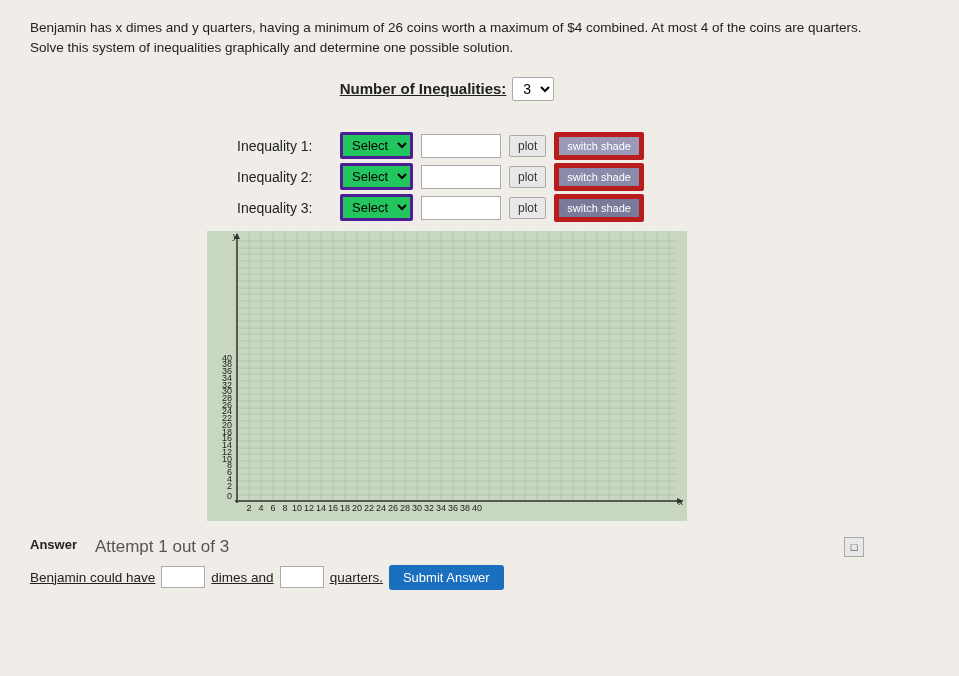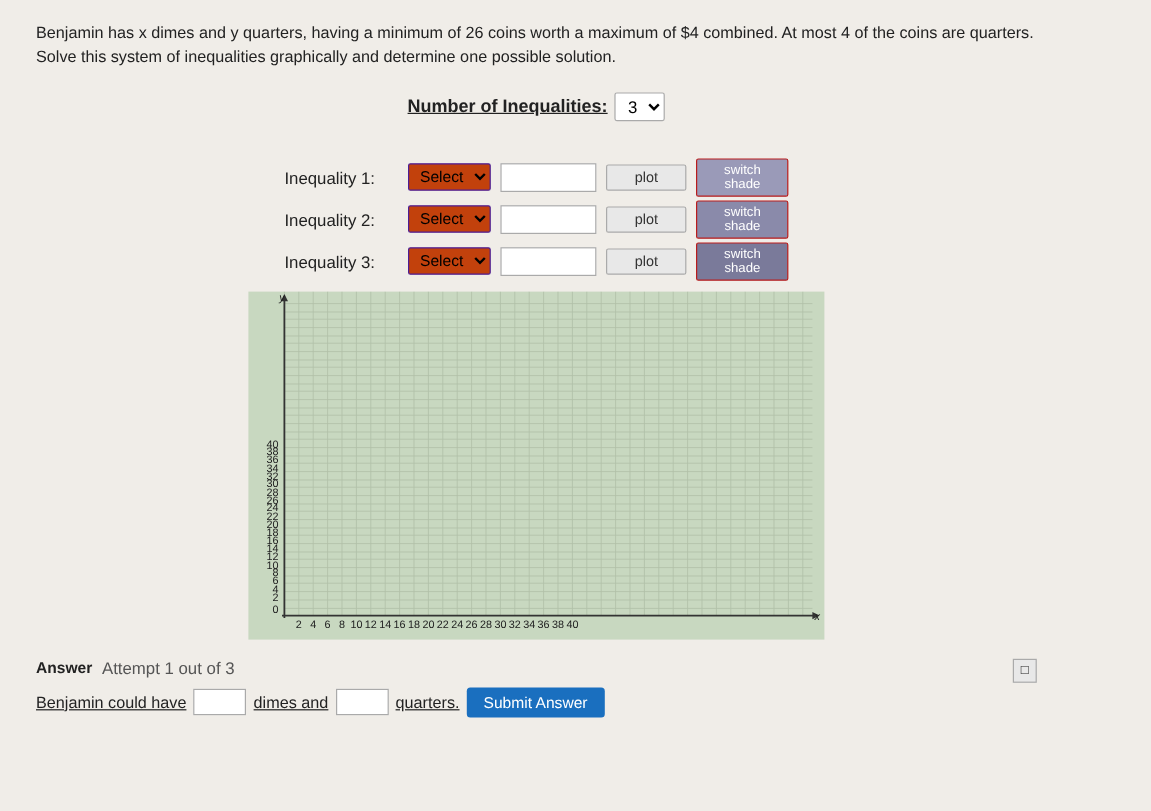--- a/index.html
+++ b/index.html
@@ -53,46 +53,46 @@
       gap: 8px;
       margin-bottom: 3px;
       width: 420px;
     }
     .ineq-label {
       font-size: 14px;
       min-width: 95px;
     }
     .ineq-select {
       font-size: 13px;
-      border: 1px solid #4c1d95;
-      background: #c2410c;
+      border: 3px solid #4c1d95;
+      background: #22c55e;
       padding: 2px 5px;
       border-radius: 2px;
       cursor: pointer;
     }
     .ineq-input {
       width: 80px;
       height: 24px;
       border: 1px solid #aaa;
       background: #fff;
       font-size: 13px;
       padding: 2px 5px;
     }
     .btn-plot {
       background: #e8e8e8;
       border: 1px solid #aaa;
-      padding: 3px 23px;
+      padding: 3px 8px;
       font-size: 12px;
       border-radius: 2px;
       cursor: pointer;
       color: #333;
     }
     .btn-shade {
       background: #7a7a9a;
-      border: 1px solid #b91c1c;
+      border: 5px solid #b91c1c;
       padding: 3px 8px;
       font-size: 11px;
       border-radius: 2px;
       cursor: pointer;
       color: #fff;
     }
     .btn-shade-1 { background: #9a9ab8; }
     .btn-shade-2 { background: #8a8aaa; }
     .btn-shade-3 { background: #7a7a9a; }
 
@@ -118,22 +118,23 @@
     }
     .axis-label {
       font-size: 9px;
       fill: #222;
     }
     .answer-label {
       font-size: 13px;
       font-weight: bold;
     }
     .attempt-label {
-      font-size: 14px;
+      font-size: 17px;
       color: #555;
+      margin-left: 10px;
     }
     .answer-section {
       display: flex;
       align-items: center;
       gap: 6px;
       margin-top: 8px;
     }
     .answer-text {
       font-size: 13.5px;
       text-decoration: underline;

